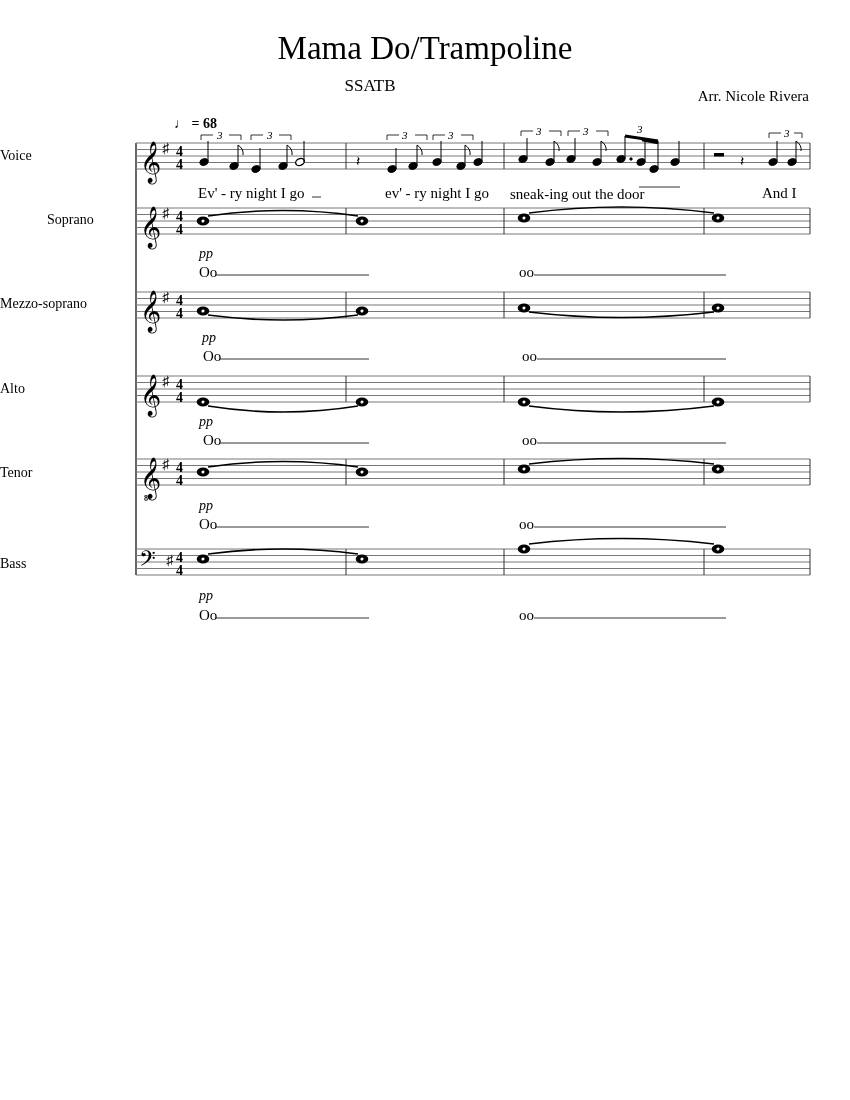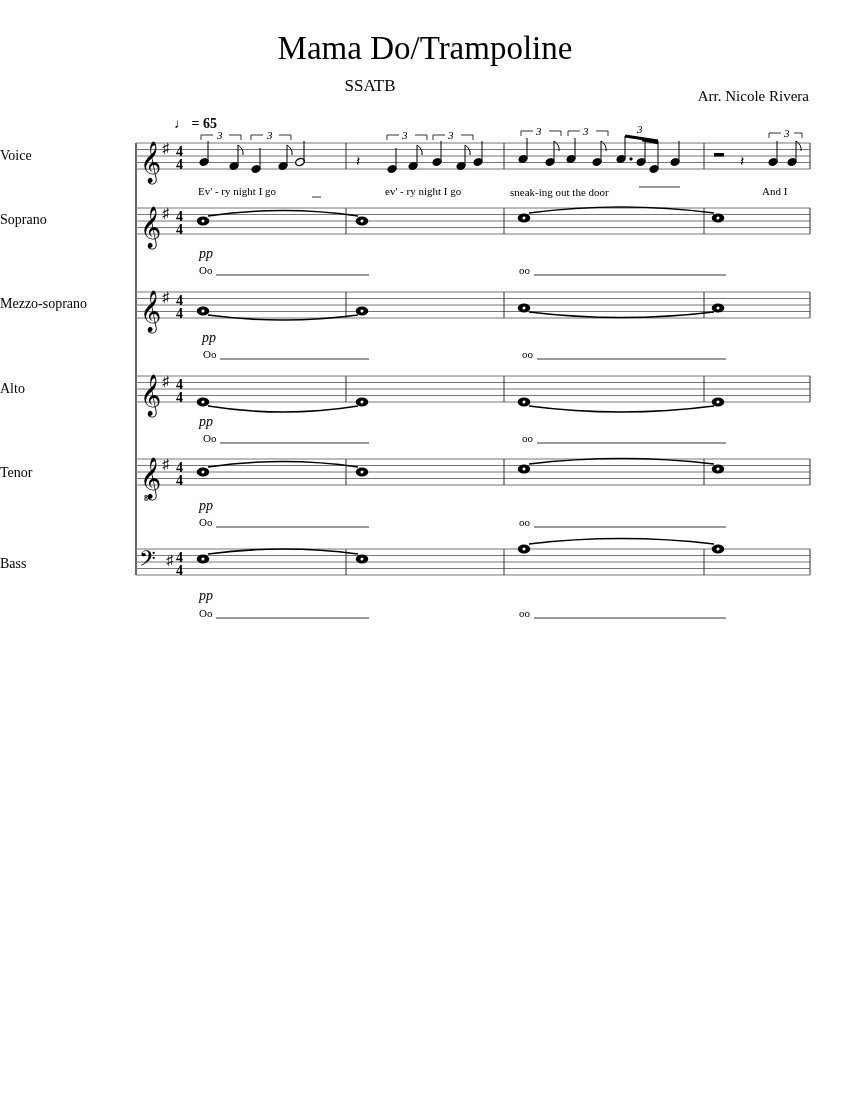--- a/index.html
+++ b/index.html
@@ -3,34 +3,34 @@
 <meta charset="utf-8">
 <style>
   html, body { margin:0; padding:0; background:#fff; }
   body { width:850px; height:1100px; position:relative; overflow:hidden; font-family:"Liberation Serif", serif; color:#000; }
   .abs { position:absolute; }
   .title { left:0; width:850px; top:30px; text-align:center; font-size:33px; }
   .subtitle { left:0; width:740px; top:76px; text-align:center; font-size:17px; }
   .composer { right:41px; top:88px; font-size:15px;margin-left:36px; }
   .tempo { left:174px; top:116px; font-size:14px; font-weight:bold; }
   .staff-label { font-size:14px; text-align:left; width:130px; left:0; }
-  .lyric { font-size:11px; white-space:nowrap; }
+  .lyric { font-size:15px; white-space:nowrap; }
   .dyn { font-size:14px; font-weight:normal; font-style:italic; }
   svg.score { position:absolute; left:0; top:0; }
 </style>
 </head>
 <body>
 
 <div class="abs title">Mama Do/Trampoline</div>
 <div class="abs subtitle">SSATB</div>
 <div class="abs composer">Arr. Nicole Rivera</div>
-<div class="abs tempo">♩ = 65</div>
+<div class="abs tempo">♩ = 68</div>
 
 <div class="abs staff-label" style="top:148px;">Voice</div>
-<div class="abs staff-label" style="top:212px;">Soprano</div>
+<div class="abs staff-label" style="top:212px;margin-left:47px;">Soprano</div>
 <div class="abs staff-label" style="top:296px;">Mezzo-soprano</div>
 <div class="abs staff-label" style="top:381px;">Alto</div>
 <div class="abs staff-label" style="top:465px;">Tenor</div>
 <div class="abs staff-label" style="top:556px;">Bass</div>
 
 <svg class="score" width="850" height="1100" viewBox="0 0 850 1100">
   <defs>
     <g id="staff5">
       <line x1="136" y1="0" x2="810" y2="0" stroke="#777" stroke-width="1"></line>
       <line x1="136" y1="6.5" x2="810" y2="6.5" stroke="#777" stroke-width="1"></line>

